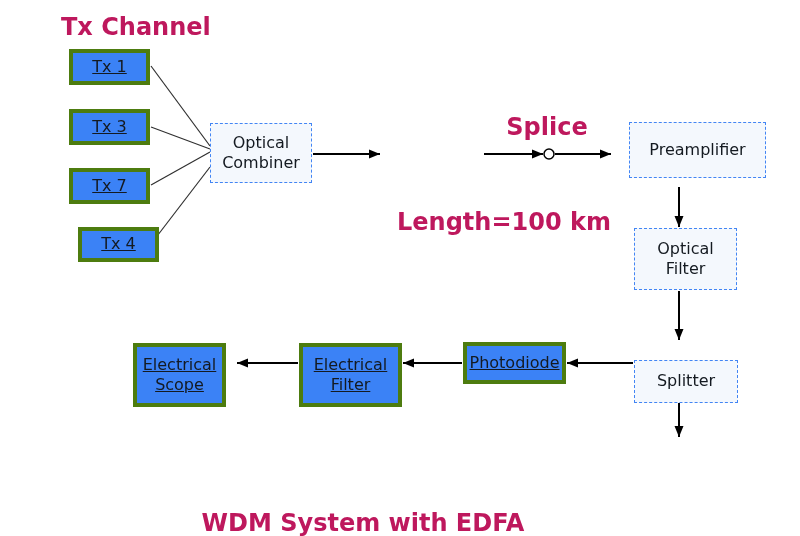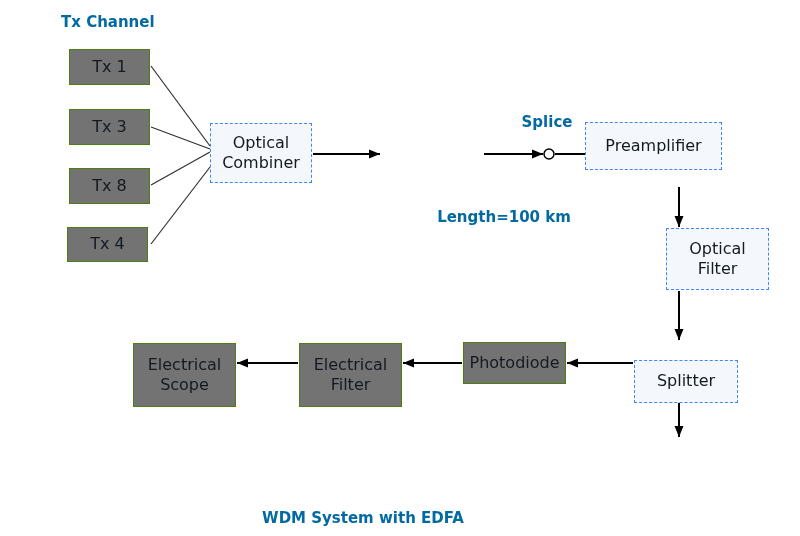--- a/index.html
+++ b/index.html
@@ -16,26 +16,27 @@
     display:flex;align-items:center;justify-content:center;
     text-align:center;box-sizing:border-box;
     font-size:16px;line-height:1.28;color:#141a21;
     padding:1px 2px;
   }
   .optical{
     border:1.6px dashed #4285f4;
     background:#f4f8fd;
   }
   .electrical{
-    border:1px solid #4d7c0f;
-    background:#737373;
+    border:4px solid #4d7c0f;
+    background:#3b82f6;
+    text-decoration:underline;
   }
   .lbl{
     position:absolute;z-index:2;
-    font-size:15px;font-weight:600;color:#0369a1;
+    font-size:24px;font-weight:600;color:#be185d;
     white-space:nowrap;
     text-align:center;
   }
   .lbl.centered{transform:translateX(-50%);}
 </style>
 </head>
 <body>
 
 <div id="stage">
 
@@ -68,25 +69,25 @@
     <circle cx="549" cy="154" r="5" fill="#ffffff" stroke="#000000" stroke-width="1.5"></circle>
   </svg>
 
   <div class="lbl" style="left:61px;top:13px;">Tx Channel</div>
   <div class="lbl centered" style="left:547px;top:113px;">Splice</div>
   <div class="lbl centered" style="left:504px;top:208px;">Length=100 km</div>
   <div class="lbl centered" style="left:363px;top:479px;margin-top:30px;">WDM System with EDFA</div>
 
   <div class="node electrical" style="left:69px;top:49px;width:81px;height:36px;">Tx 1</div>
   <div class="node electrical" style="left:69px;top:109px;width:81px;height:36px;">Tx 3</div>
-  <div class="node electrical" style="left:69px;top:168px;width:81px;height:36px;">Tx 8</div>
-  <div class="node electrical" style="left:67px;top:227px;width:81px;height:35px;">Tx 4</div>
+  <div class="node electrical" style="left:69px;top:168px;width:81px;height:36px;">Tx 7</div>
+  <div class="node electrical" style="left:78px;top:227px;width:81px;height:35px;">Tx 4</div>
 
   <div class="node optical" style="left:210px;top:123px;width:102px;height:60px;">Optical Combiner</div>
-  <div class="node optical" style="left:585px;top:122px;width:137px;height:48px;">Preamplifier</div>
-  <div class="node optical" style="left:634px;top:228px;width:103px;height:62px;margin-left:32px;">Optical Filter</div>
+  <div class="node optical" style="left:629px;top:122px;width:137px;height:56px;">Preamplifier</div>
+  <div class="node optical" style="left:634px;top:228px;width:103px;height:62px;">Optical Filter</div>
   <div class="node optical" style="left:634px;top:341px;width:104px;height:43px;margin-top:19px;">Splitter</div>
 
   <div class="node electrical" style="left:463px;top:342px;width:103px;height:42px;">Photodiode</div>
   <div class="node electrical" style="left:299px;top:343px;width:103px;height:64px;">Electrical Filter</div>
-  <div class="node electrical" style="left:133px;top:343px;width:103px;height:64px;">Electrical Scope</div>
+  <div class="node electrical" style="left:133px;top:343px;width:93px;height:64px;">Electrical Scope</div>
 
 </div>
 
 </body></html>

